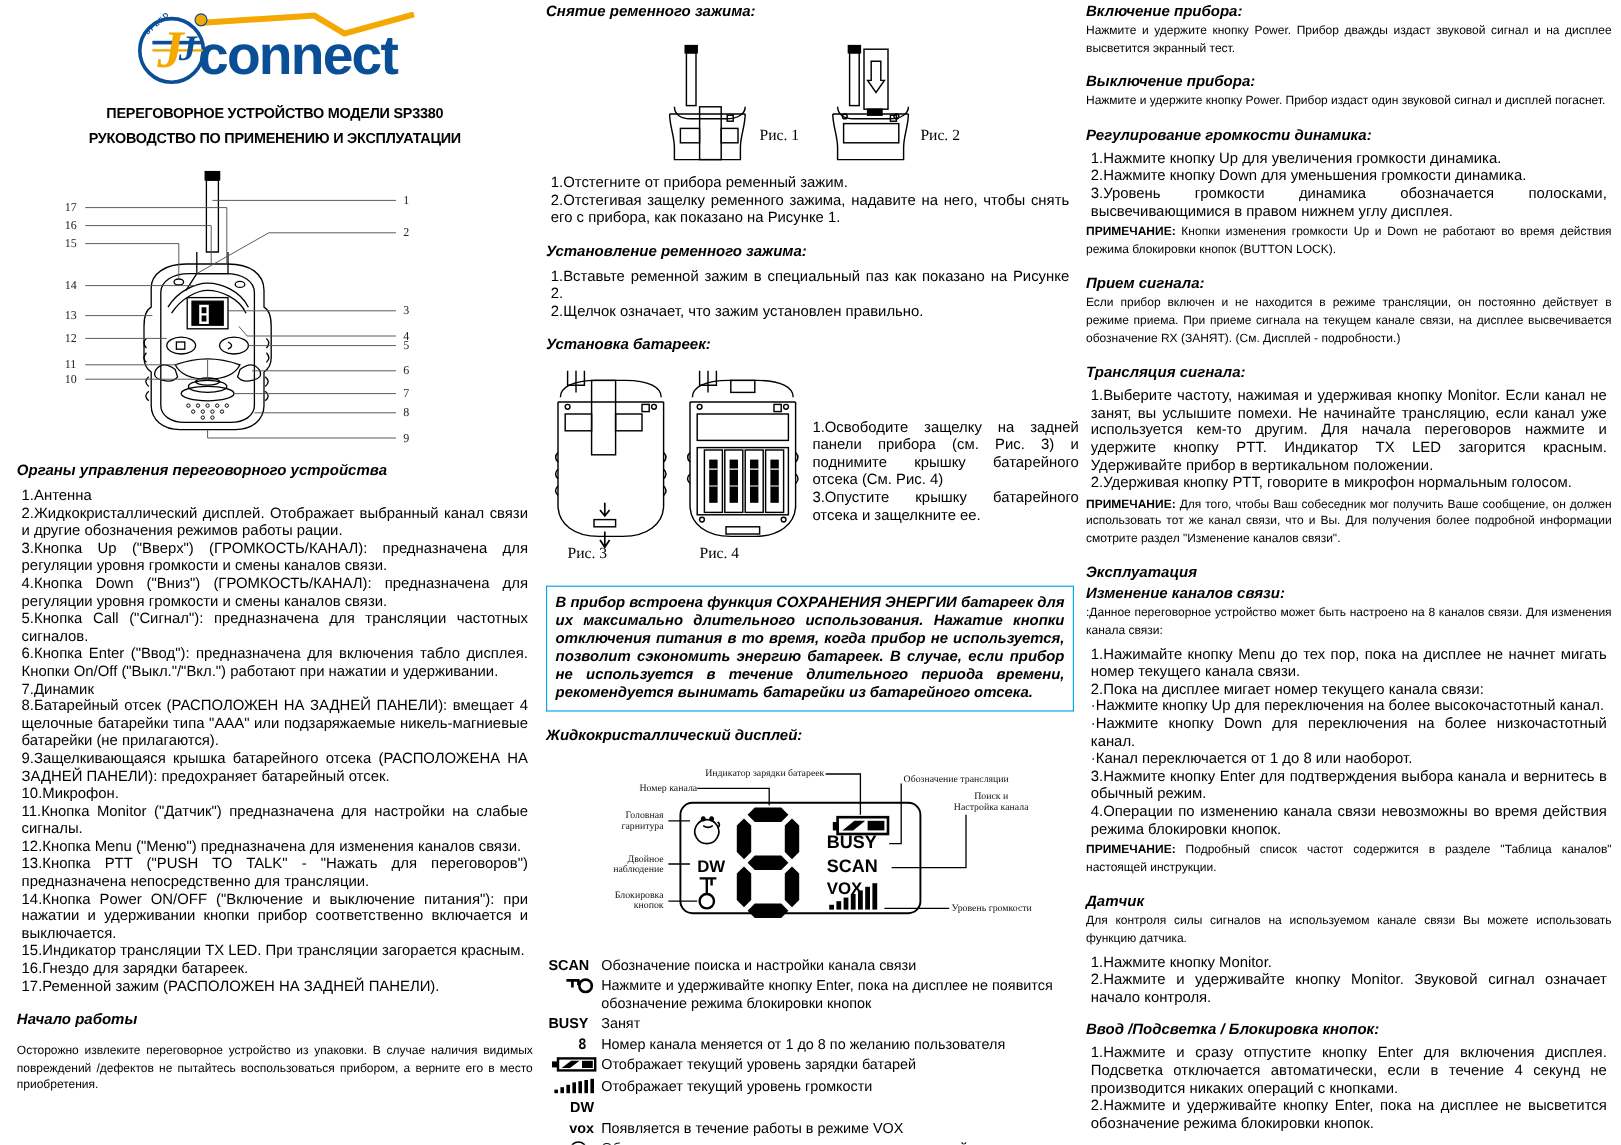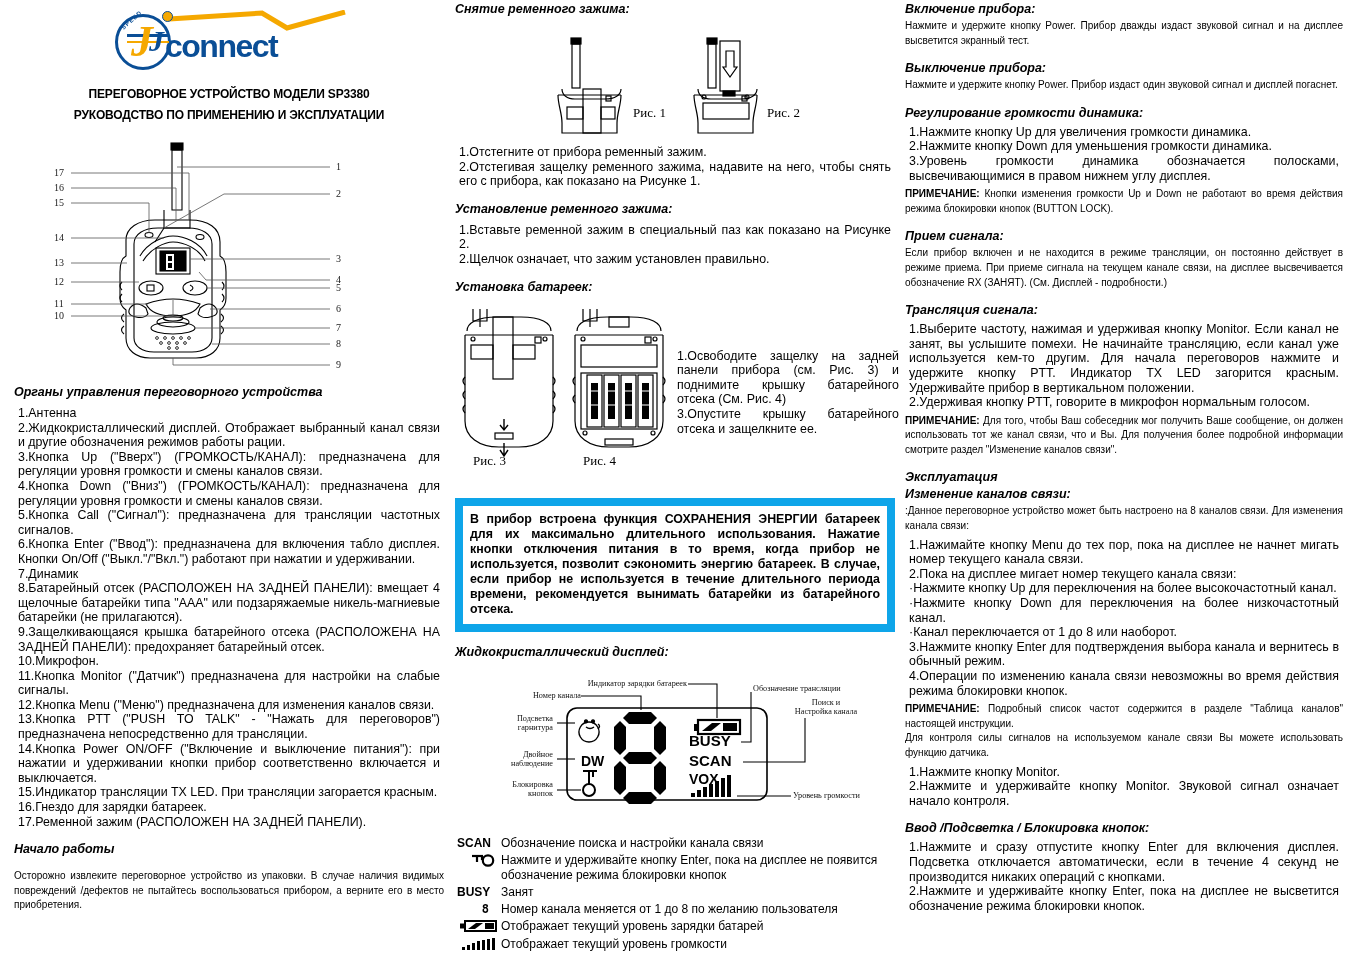--- a/index.html
+++ b/index.html
@@ -92,21 +92,21 @@
   }
   .logo-swoosh {
     position: absolute;
     left: 58px; top: 2px;
     width: 180px; height: 30px;
   }
   .logo-text {
     position: absolute;
     left: 56px; top: 14px;
     font-family: "Liberation Sans", sans-serif;
-    font-size: 32px;
+    font-size: 46px;
     font-weight: bold;
     color: #0a4e96;
     letter-spacing: -1.5px;
     line-height: 48px;
   }
   .logo-micro {
     position: absolute;
     left: 10px; top: 9px;
     transform: rotate(-42deg);
     font-size: 6px;
@@ -166,24 +166,25 @@
   }
   .fig-cap {
     position: absolute;
     font-family: "Liberation Serif", serif;
     font-size: 13px;
   }
   .fig-row2 { position: relative; height: 185px; }
 
   
   .energy-box {
-    border: 8px solid #0ea5e9;
+    border: 1px solid #0ea5e9;
     padding: 6px 7px 7px 7px;
-    margin: 12px 0 0 0;
+    margin: 2px 0 0 0;
     box-sizing: border-box;
+    font-style: italic;
   }
   .energy-box p {
     font-size: 12.4px;
     line-height: 15px;
     font-weight: bold;
     margin: 0;
     text-align: justify;
   }
 
   
@@ -595,21 +596,21 @@
           <path d="M102 124 L126 124"></path>
           <path d="M126 30 L186 30 L186 44"></path>
           <path d="M233 18 L262 18 L262 52"></path>
           <path d="M286 76 L296 76 L296 26"></path>
           <path d="M288 96 L350 96 L350 52"></path>
           <path d="M282 130 L336 130"></path>
         </g>
       </svg>
 
       <div class="lcd-label" style="left:20px; top:48px; width:78px; text-align:right;">
-        <div>Подсветка</div>
+        <div>Головная</div>
         <div>гарнитура</div>
       </div>
       <div class="lcd-label" style="left:14px; top:84px; width:84px; text-align:right;">
         <div>Двойное</div>
         <div>наблюдение</div>
       </div>
       <div class="lcd-label" style="left:14px; top:114px; width:84px; text-align:right;">
         <div>Блокировка</div>
         <div>кнопок</div>
       </div>
@@ -743,20 +744,21 @@
       <li>1.Нажимайте кнопку Menu до тех пор, пока на дисплее не начнет мигать номер текущего канала связи.</li>
       <li>2.Пока на дисплее мигает номер текущего канала связи:</li>
       <li>·Нажмите кнопку Up для переключения на более высокочастотный канал.</li>
       <li>·Нажмите кнопку Down для переключения на более низкочастотный канал.</li>
       <li>·Канал переключается от 1 до 8 или наоборот.</li>
       <li>3.Нажмите кнопку Enter для подтверждения выбора канала и вернитесь в обычный режим.</li>
       <li>4.Операции по изменению канала связи невозможны во время действия режима блокировки кнопок.</li>
     </ol>
     <p class="body"><span class="note-lbl">ПРИМЕЧАНИЕ:</span><span> Подробный список частот содержится в разделе "Таблица каналов" настоящей инструкции.</span></p>
 
+    <h2 class="sec tight">Датчик</h2>
     <p class="body">Для контроля силы сигналов на используемом канале связи Вы можете использовать функцию датчика.</p>
     <ol class="plain">
       <li>1.Нажмите кнопку Monitor.</li>
       <li>2.Нажмите и удерживайте кнопку Monitor. Звуковой сигнал означает начало контроля.</li>
     </ol>
 
     <h2 class="sec tight">Ввод /Подсветка / Блокировка кнопок:</h2>
     <ol class="plain">
       <li>1.Нажмите и сразу отпустите кнопку Enter для включения дисплея. Подсветка отключается автоматически, если в течение 4 секунд не производится никаких операций с кнопками.</li>
       <li>2.Нажмите и удерживайте кнопку Enter, пока на дисплее не высветится обозначение режима блокировки кнопок.</li>

